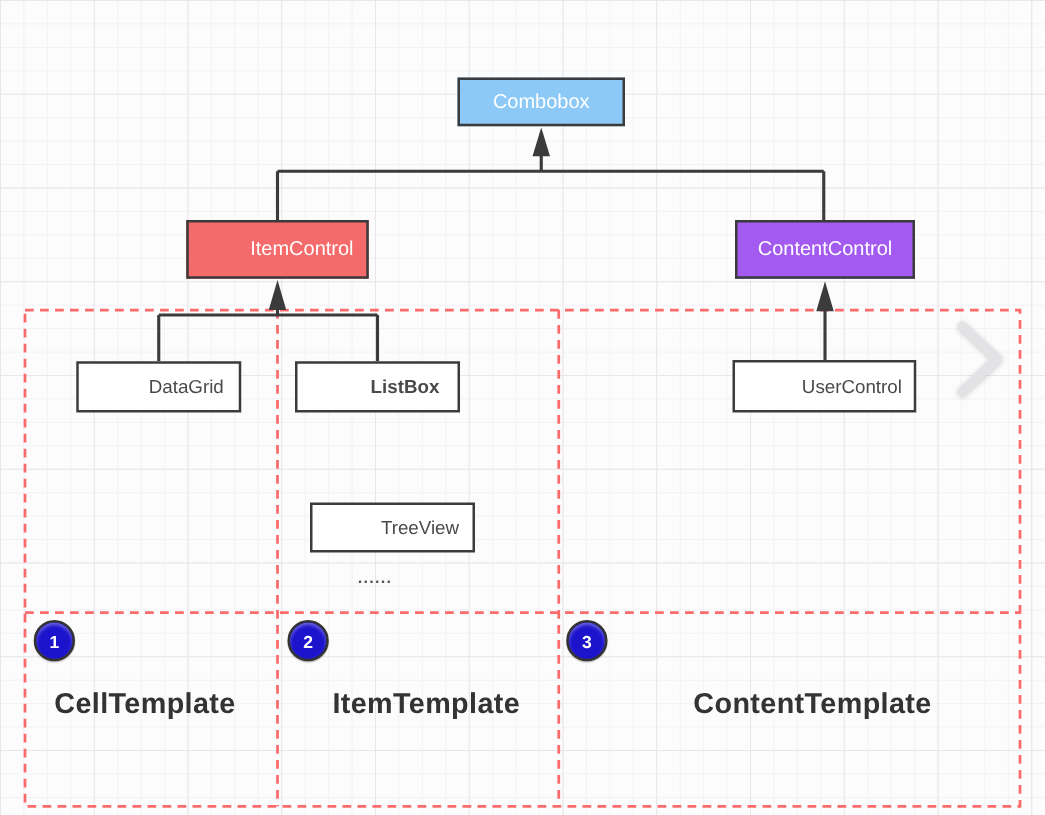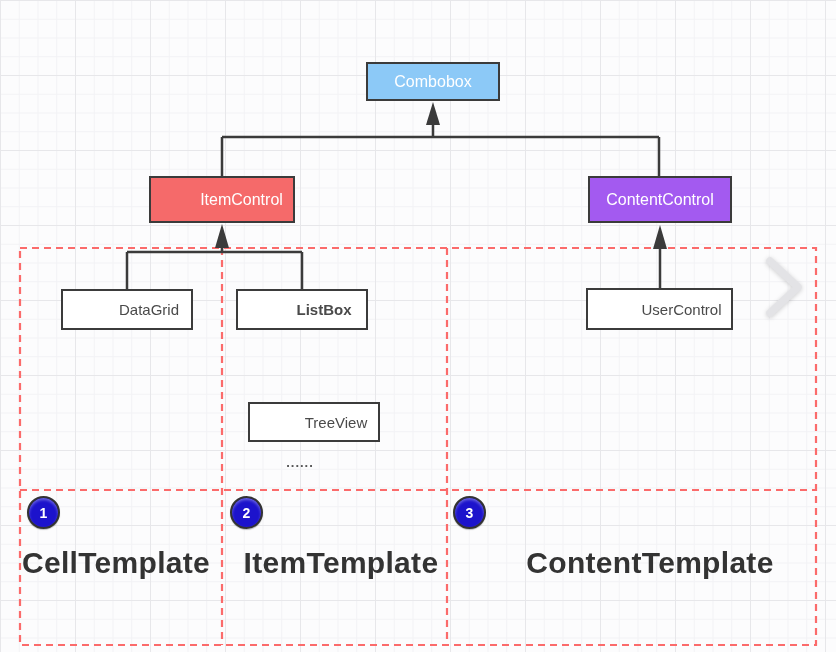--- a/index.html
+++ b/index.html
@@ -66,21 +66,21 @@
     color:var(--badge-text); font-size:14px; font-weight:bold;
     display:flex; align-items:center; justify-content:center;
     box-shadow: inset 0 2px 3px rgba(255,255,255,0.35), 0 1px 1px rgba(0,0,0,0.25);
   }
   #badge-1 { left:27px;  top:496px; }
   #badge-2 { left:230px; top:496px; }
   #badge-3 { left:453px; top:496px; }
 
   .region-label {
     position:absolute; transform:translate(-50%,-50%);
-    font-size:30px; font-weight:bold; color:var(--label-text); letter-spacing:0.3px;
+    font-size:23px; font-weight:bold; color:var(--label-text); letter-spacing:0.3px;
     white-space:nowrap;
   }
   #label-1 { left:116px; top:563px; }
   #label-2 { left:341px; top:563px; }
   #label-3 { left:650px; top:563px; }
 
   .chevron-btn {
     position:absolute; left:756px; top:250px; width:58px; height:74px;
     cursor:pointer; filter: drop-shadow(0 1px 2px rgba(0,0,0,0.18));
   }

